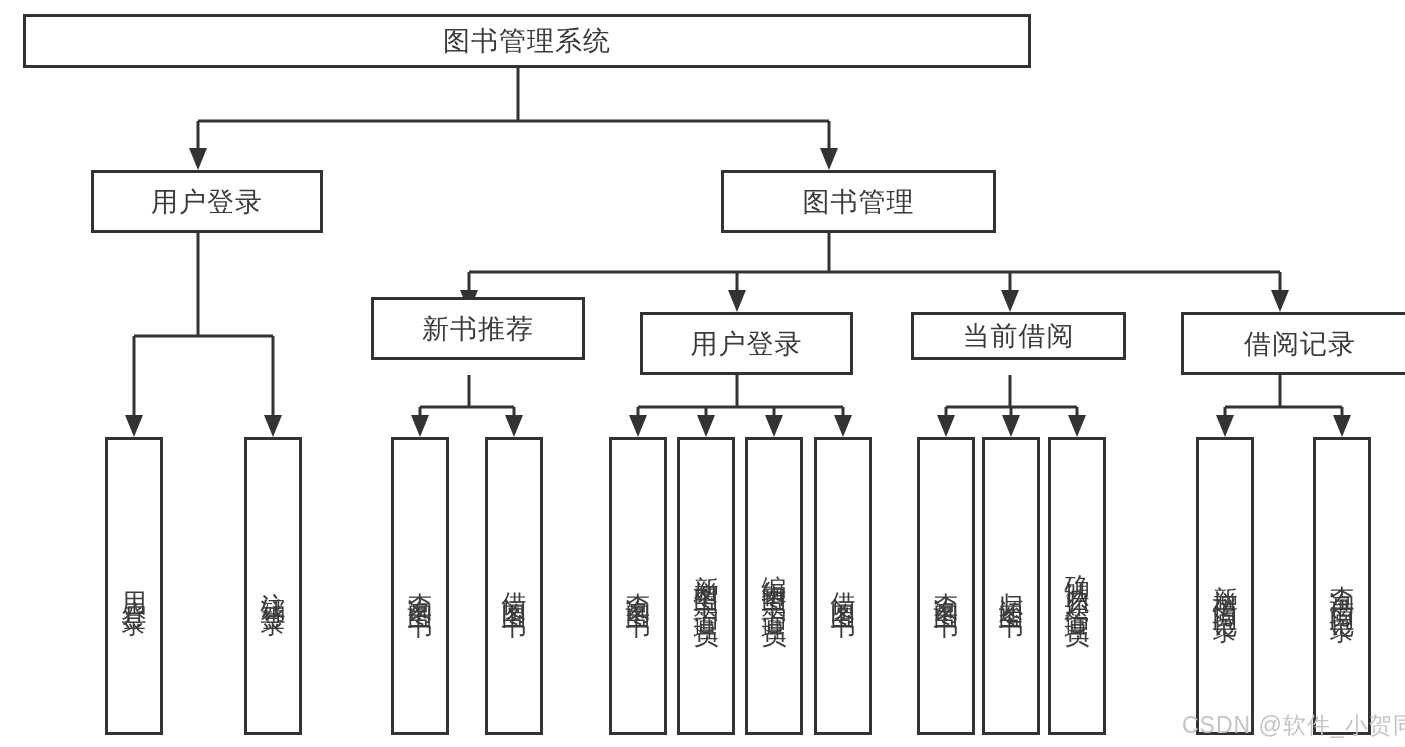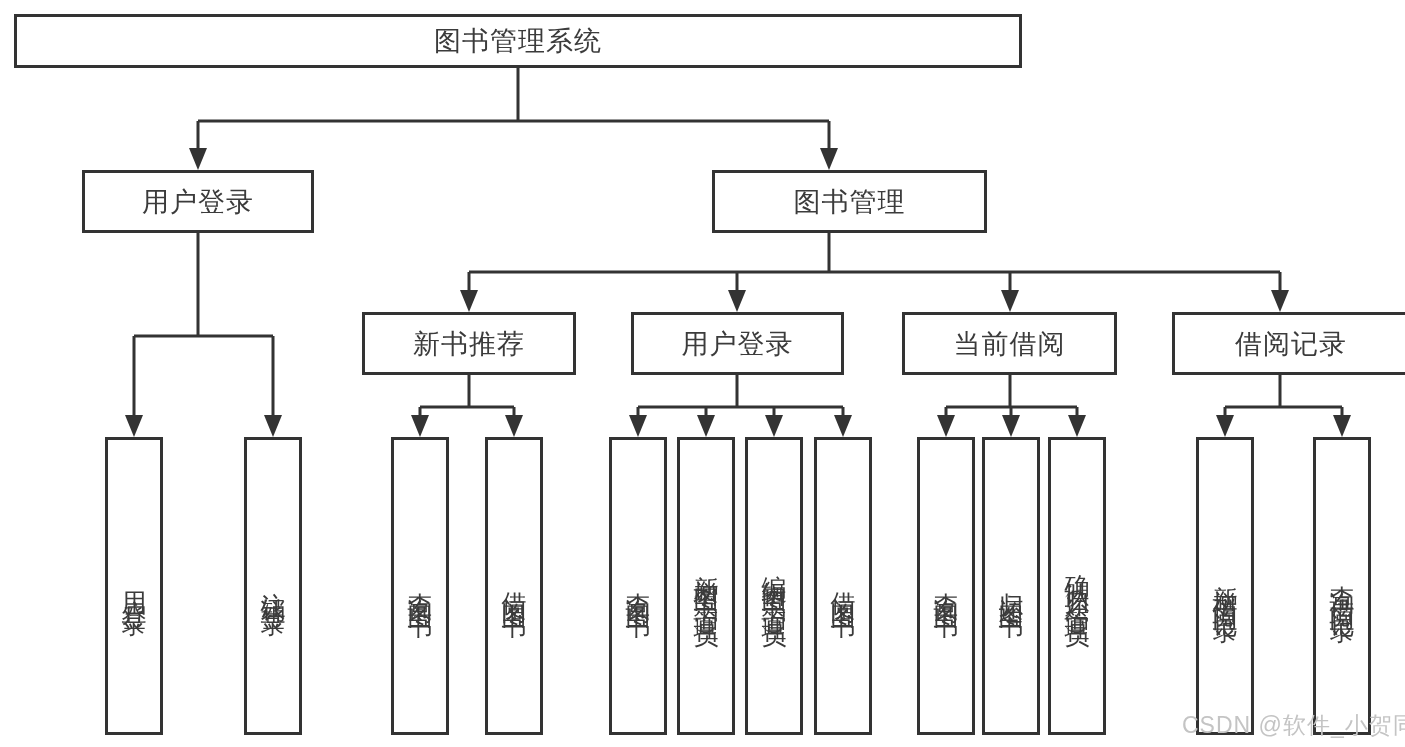--- a/index.html
+++ b/index.html
@@ -5,21 +5,21 @@
   html,body{margin:0;padding:0;background:#ffffff;}
   .stage{
     position:relative;width:1405px;height:747px;background:#ffffff;
     font-family:"Liberation Sans","DejaVu Sans",sans-serif;color:#3b3b3b;
     overflow:hidden;
   }
   .connectors{position:absolute;left:0;top:0;width:1405px;height:747px;}
   .node{
     position:absolute;box-sizing:border-box;border:3px solid #333333;background:#ffffff;
     display:flex;align-items:center;justify-content:center;
-    font-size:27px;letter-spacing:1px;z-index:2;
+    font-size:27px;letter-spacing:1px;z-index:2;margin-left:9px;
   }
   .leaf{
     position:absolute;box-sizing:border-box;border:3px solid #333333;background:#ffffff;
     display:flex;align-items:center;justify-content:center;z-index:2;
   }
   .leaf .vtext{
     writing-mode:vertical-rl;text-orientation:mixed;
     font-size:25px;letter-spacing:7px;line-height:1;white-space:nowrap;
   }
   .watermark{
@@ -63,23 +63,23 @@
       <polygon points="1216,415 1234,415 1225,437"></polygon>
       <polygon points="1333,415 1351,415 1342,437"></polygon>
     </g>
   </svg>
 
   <div class="node" style="left:14px;top:14px;width:1008px;height:54px">图书管理系统</div>
 
   <div class="node" style="left:82px;top:170px;width:232px;height:63px">用户登录</div>
   <div class="node" style="left:712px;top:170px;width:275px;height:63px">图书管理</div>
 
-  <div class="node" style="left:362px;top:312px;width:214px;height:63px">新书推荐</div>
+  <div class="node" style="left:362px;top:297px;width:214px;height:63px">新书推荐</div>
   <div class="node" style="left:631px;top:312px;width:213px;height:63px">用户登录</div>
-  <div class="node" style="left:902px;top:312px;width:215px;height:63px">当前借阅</div>
+  <div class="node" style="left:902px;top:312px;width:215px;height:48px">当前借阅</div>
   <div class="node" style="left:1172px;top:312px;width:238px;height:63px">借阅记录</div>
 
   <div class="leaf" style="left:105px;top:437px;width:58px;height:298px">
     <span class="vtext">用户登录</span>
   </div>
   <div class="leaf" style="left:244px;top:437px;width:58px;height:298px">
     <span class="vtext">注销登录</span>
   </div>
 
   <div class="leaf" style="left:391px;top:437px;width:58px;height:298px">

